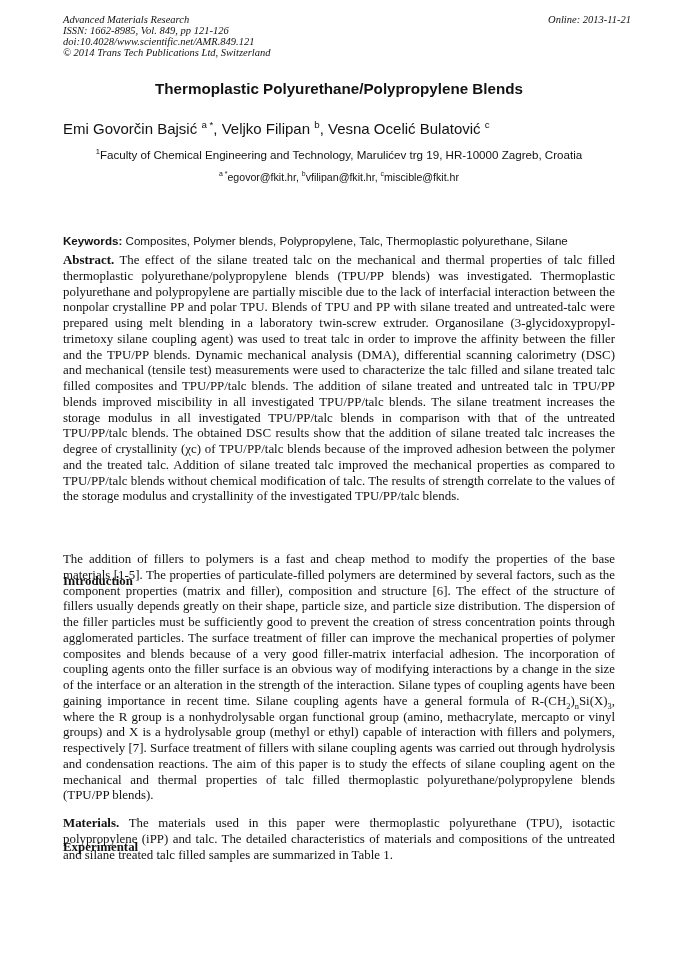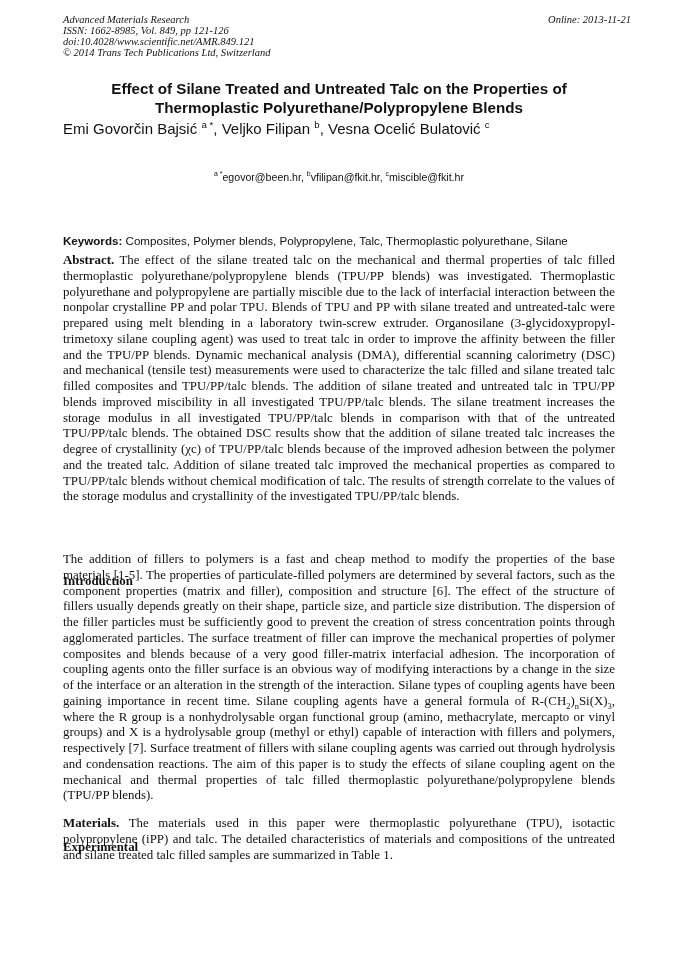--- a/index.html
+++ b/index.html
@@ -54,31 +54,33 @@
 
   <div class="header-left">
     <div>Advanced Materials Research</div>
     <div>ISSN: 1662-8985, Vol. 849, pp 121-126</div>
     <div>doi:10.4028/www.scientific.net/AMR.849.121</div>
     <div>© 2014 Trans Tech Publications Ltd, Switzerland</div>
   </div>
   <div class="header-right">Online: 2013-11-21</div>
 
   <div class="title">
-    <div>Effect of Silane Treated and Untreated Talc on the Properties of</div>
     <div>Thermoplastic Polyurethane/Polypropylene Blends</div>
   </div>
 
   <div class="authors">
     <span>Emi Govorčin Bajsić</span>&nbsp;<sup>a *</sup>, <span>Veljko Filipan</span>&nbsp;<sup>b</sup>, <span>Vesna Ocelić Bulatović</span>&nbsp;<sup>c</sup>
   </div>
 
+  <div class="affil">
+    <sup>1</sup><span>Faculty of Chemical Engineering and Technology, Marulićev trg 19, HR-10000 Zagreb, Croatia</span>
+  </div>
 
   <div class="emails">
-    <sup>a *</sup><span>egovor@been.hr</span>, <sup>b</sup><span>vfilipan@fkit.hr</span>, <sup>c</sup><span>miscible@fkit.hr</span>
+    <sup>a *</sup><span>egovor@fkit.hr</span>, <sup>b</sup><span>vfilipan@fkit.hr</span>, <sup>c</sup><span>miscible@fkit.hr</span>
   </div>
 
   <div class="keywords">
     <b>Keywords:</b> <span>Composites, Polymer blends, Polypropylene, Talc, Thermoplastic polyurethane, Silane</span>
   </div>
 
   <div class="body-text abstract">
     <b class="lead">Abstract.</b> <span>The effect of the silane treated talc on the mechanical and thermal properties of talc filled thermoplastic polyurethane/polypropylene blends (TPU/PP blends) was investigated. Thermoplastic polyurethane and polypropylene are partially miscible due to the lack of interfacial interaction between the nonpolar crystalline PP and polar TPU. Blends of TPU and PP with silane treated and untreated-talc were prepared using melt blending in a laboratory twin-screw extruder. Organosilane (3-glycidoxypropyl-trimetoxy silane coupling agent) was used to treat talc in order to improve the affinity between the filler and the TPU/PP blends. Dynamic mechanical analysis (DMA), differential scanning calorimetry (DSC) and mechanical (tensile test) measurements were used to characterize the talc filled and silane treated talc filled composites and TPU/PP/talc blends. The addition of silane treated and untreated talc in TPU/PP blends improved miscibility in all investigated TPU/PP/talc blends. The silane treatment increases the storage modulus in all investigated TPU/PP/talc blends in comparison with that of the untreated TPU/PP/talc blends. The obtained DSC results show that the addition of silane treated talc increases the degree of crystallinity (χc) of TPU/PP/talc blends because of the improved adhesion between the polymer and the treated talc. Addition of silane treated talc improved the mechanical properties as compared to TPU/PP/talc blends without chemical modification of talc. The results of strength correlate to the values of the storage modulus and crystallinity of the investigated TPU/PP/talc blends.</span>
   </div>
 

